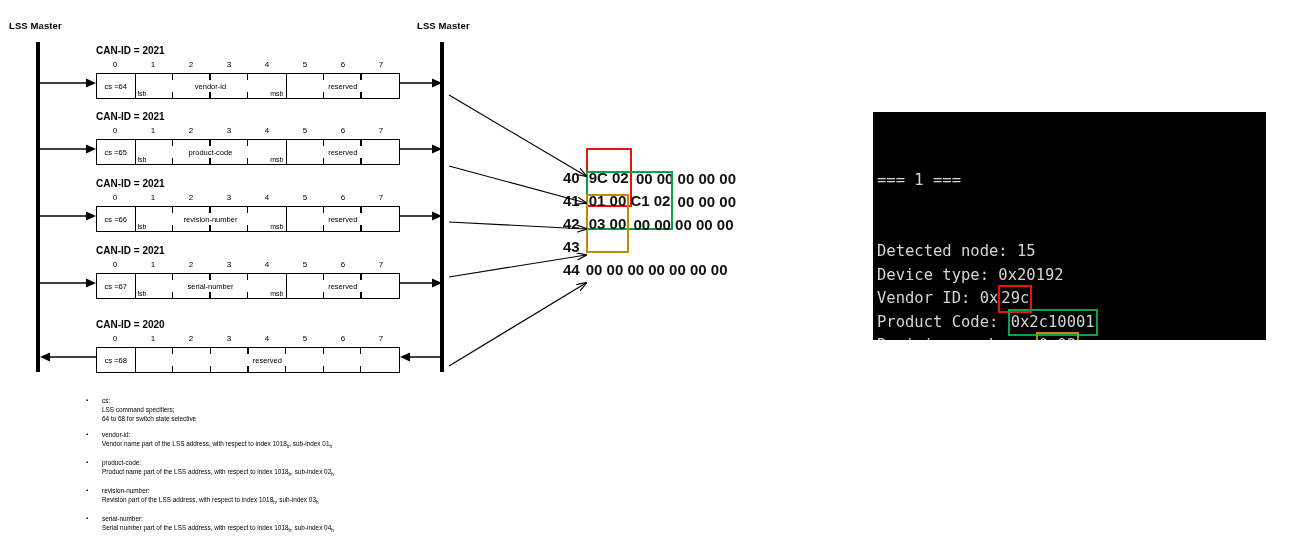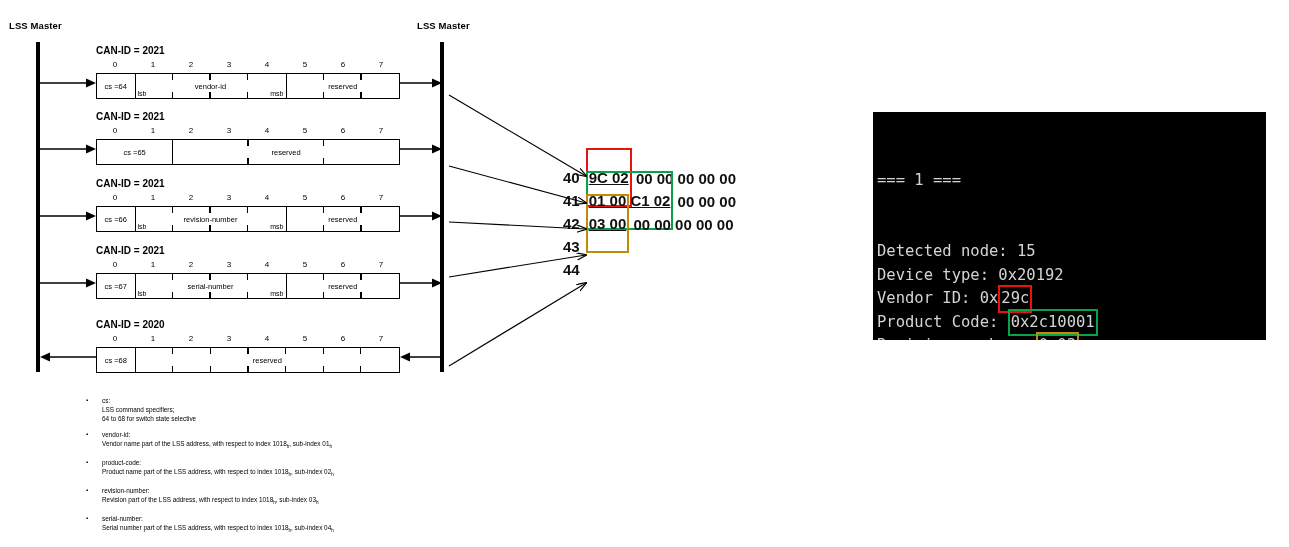--- a/index.html
+++ b/index.html
@@ -150,21 +150,20 @@
   }
   .hexline { height: 23px; display: flex; align-items: center; }
   .hexline .idx { display: inline-block; margin-right: 6px; }
   .hexline .bytes { display: inline-block; }
   .hl {
     display: inline-block;
     padding: 16px 1px;
     box-sizing: border-box;
     border: 2.5px solid transparent;
     margin: -2.5px 0;
-    text-decoration: underline;
   }
   .hl-red   { border-color: #e8120e; }
   .hl-green { border-color: #08a24a; }
   .hl-gold  { border-color: #bf8c06; }
   .hl-blue  { border-color: #2ba6e0; }
 
   
   #connectors {
     position: absolute;
     left: 0; top: 0;
@@ -267,20 +266,31 @@
           <span>2</span>
           <span>3</span>
           <span>4</span>
           <span>5</span>
           <span>6</span>
           <span>7</span>
         </div>
         <div class="frame-box">
           <div class="cell sep-right" style="flex: 1 1 0px;">
             <span>cs =65</span>
+          </div>
+          <div class="cell sep-right" style="flex: 4 1 0px;">
+            <span>product-code</span>
+            <span class="lbl-lsb">lsb</span>
+            <span class="lbl-msb">msb</span>
+            <i class="tick top" style="right: 75%;"></i>
+            <i class="tick bot" style="right: 75%;"></i>
+            <i class="tick top" style="right: 50%;"></i>
+            <i class="tick bot" style="right: 50%;"></i>
+            <i class="tick top" style="right: 25%;"></i>
+            <i class="tick bot" style="right: 25%;"></i>
           </div>
           <div class="cell" style="flex: 3 1 0px;">
             <span>reserved</span>
             <i class="tick top" style="right: 66.667%;"></i>
             <i class="tick bot" style="right: 66.667%;"></i>
             <i class="tick top" style="right: 33.334%;"></i>
             <i class="tick bot" style="right: 33.334%;"></i>
           </div>
         </div>
         <div class="arr" id="" style="left: 40px; width: 56px;">
@@ -490,20 +500,21 @@
     </div>
     <div class="hexline">
       <span class="idx">42</span>
       <span class="bytes"><span class="hl hl-gold">03 00</span><span> 00 00 00 00 00</span></span>
     </div>
     <div class="hexline">
       <span class="idx">43</span>
     </div>
     <div class="hexline">
       <span class="idx">44</span>
+      <span class="bytes"><span>00 00 00 00 00 00 00</span></span>
     </div>
   </div>
 
 <svg id="connectors" viewBox="0 0 1289 547" xmlns="http://www.w3.org/2000/svg">
   <defs>
     <marker id="ah" markerWidth="9" markerHeight="9" refX="8" refY="3.2" orient="auto" markerUnits="strokeWidth">
       <path d="M0,0 L9,3.2 L0,6.4" fill="none" stroke="#000" stroke-width="1"></path>
     </marker>
   </defs>
   <g stroke="#000" stroke-width="1.15" fill="none" marker-end="url(#ah)">

